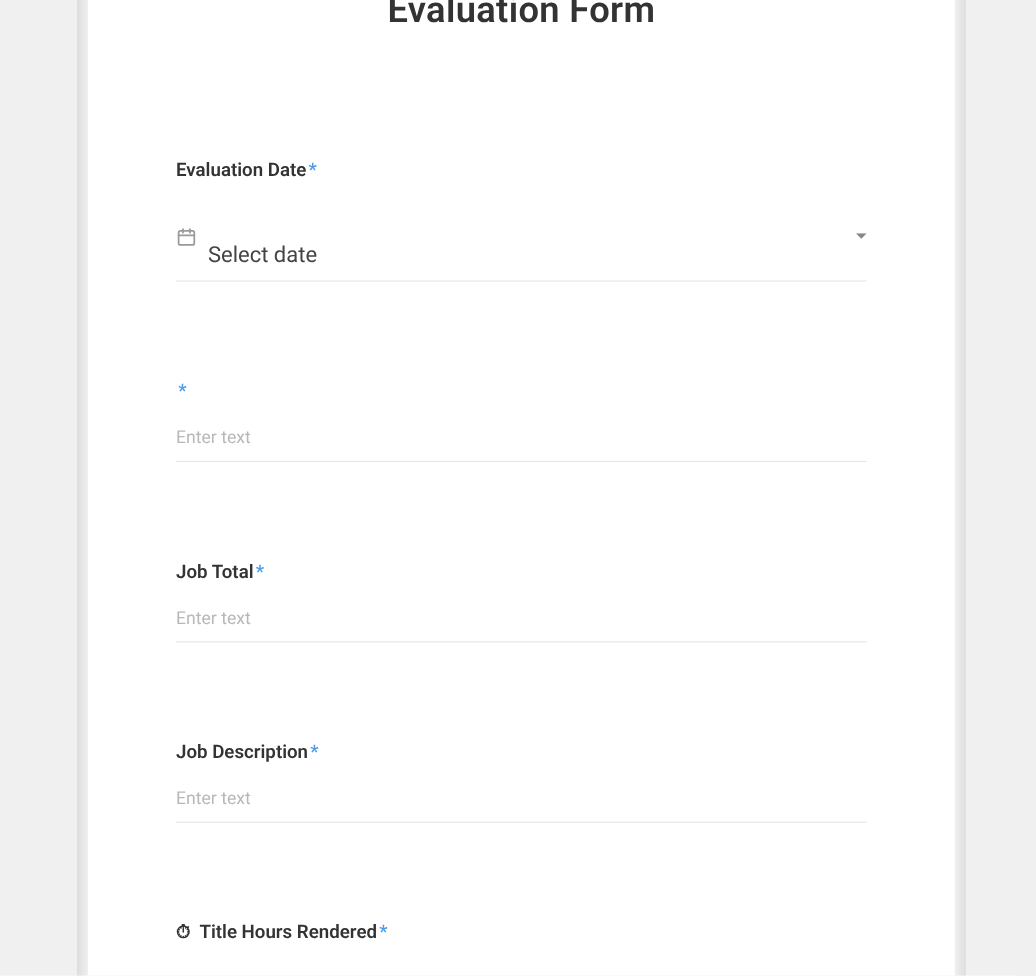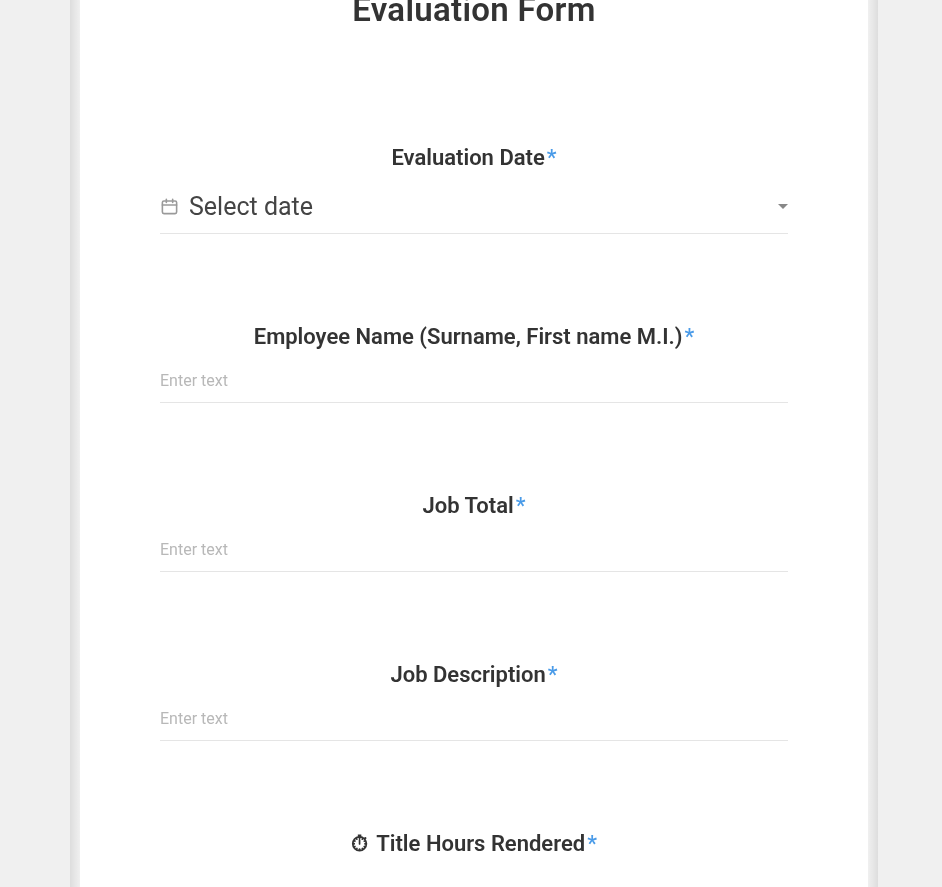--- a/index.html
+++ b/index.html
@@ -50,27 +50,26 @@
       letter-spacing: 0.3px;
     }
     .form-area {
       padding: 0 80px;
       margin-top: 116px;
     }
     .field {
       margin-bottom: 90px;
     }
     .field-label {
-      font-size: 22px;
+      font-size: 17px;
       font-weight: 600;
       color: #333333;
       margin-bottom: 22px;
       display: flex;
       align-items: center;
-      justify-content: center;
     }
     .field-label .icon {
       margin-right: 8px;
       display: inline-flex;
       align-items: center;
     }
     .required {
       color: #4a9be8;
       margin-left: 2px;
       font-weight: 500;
@@ -95,22 +94,23 @@
       color: #333333;
       background: transparent;
       font-family: inherit;
     }
     .input-row input::placeholder {
       color: #b8b8b8;
       font-weight: 400;
     }
     .input-row .date-placeholder {
       flex: 1;
-      font-size: 25px;
+      font-size: 20px;
       color: #444444;
+      margin-top: 32px;
     }
     .caret-down {
       color: #888888;
       font-size: 10px;
     }
   </style>
 </head>
 <body>
 
 <div class="side-shadow-left"></div>
@@ -139,21 +139,20 @@
         <span class="caret-down">
           <svg width="10" height="6" viewBox="0 0 10 6" fill="#888888">
               <path d="M0 0 L5 5 L10 0 Z"></path>
             </svg>
         </span>
       </div>
     </div>
 
     <div class="field">
       <div class="field-label">
-        <span>Employee Name (Surname, First name M.I.)</span>
         <span class="required">*</span>
       </div>
       <div class="input-row">
         <input type="text" placeholder="Enter text" style="">
       </div>
     </div>
 
     <div class="field">
       <div class="field-label">
         <span>Job Total</span>

